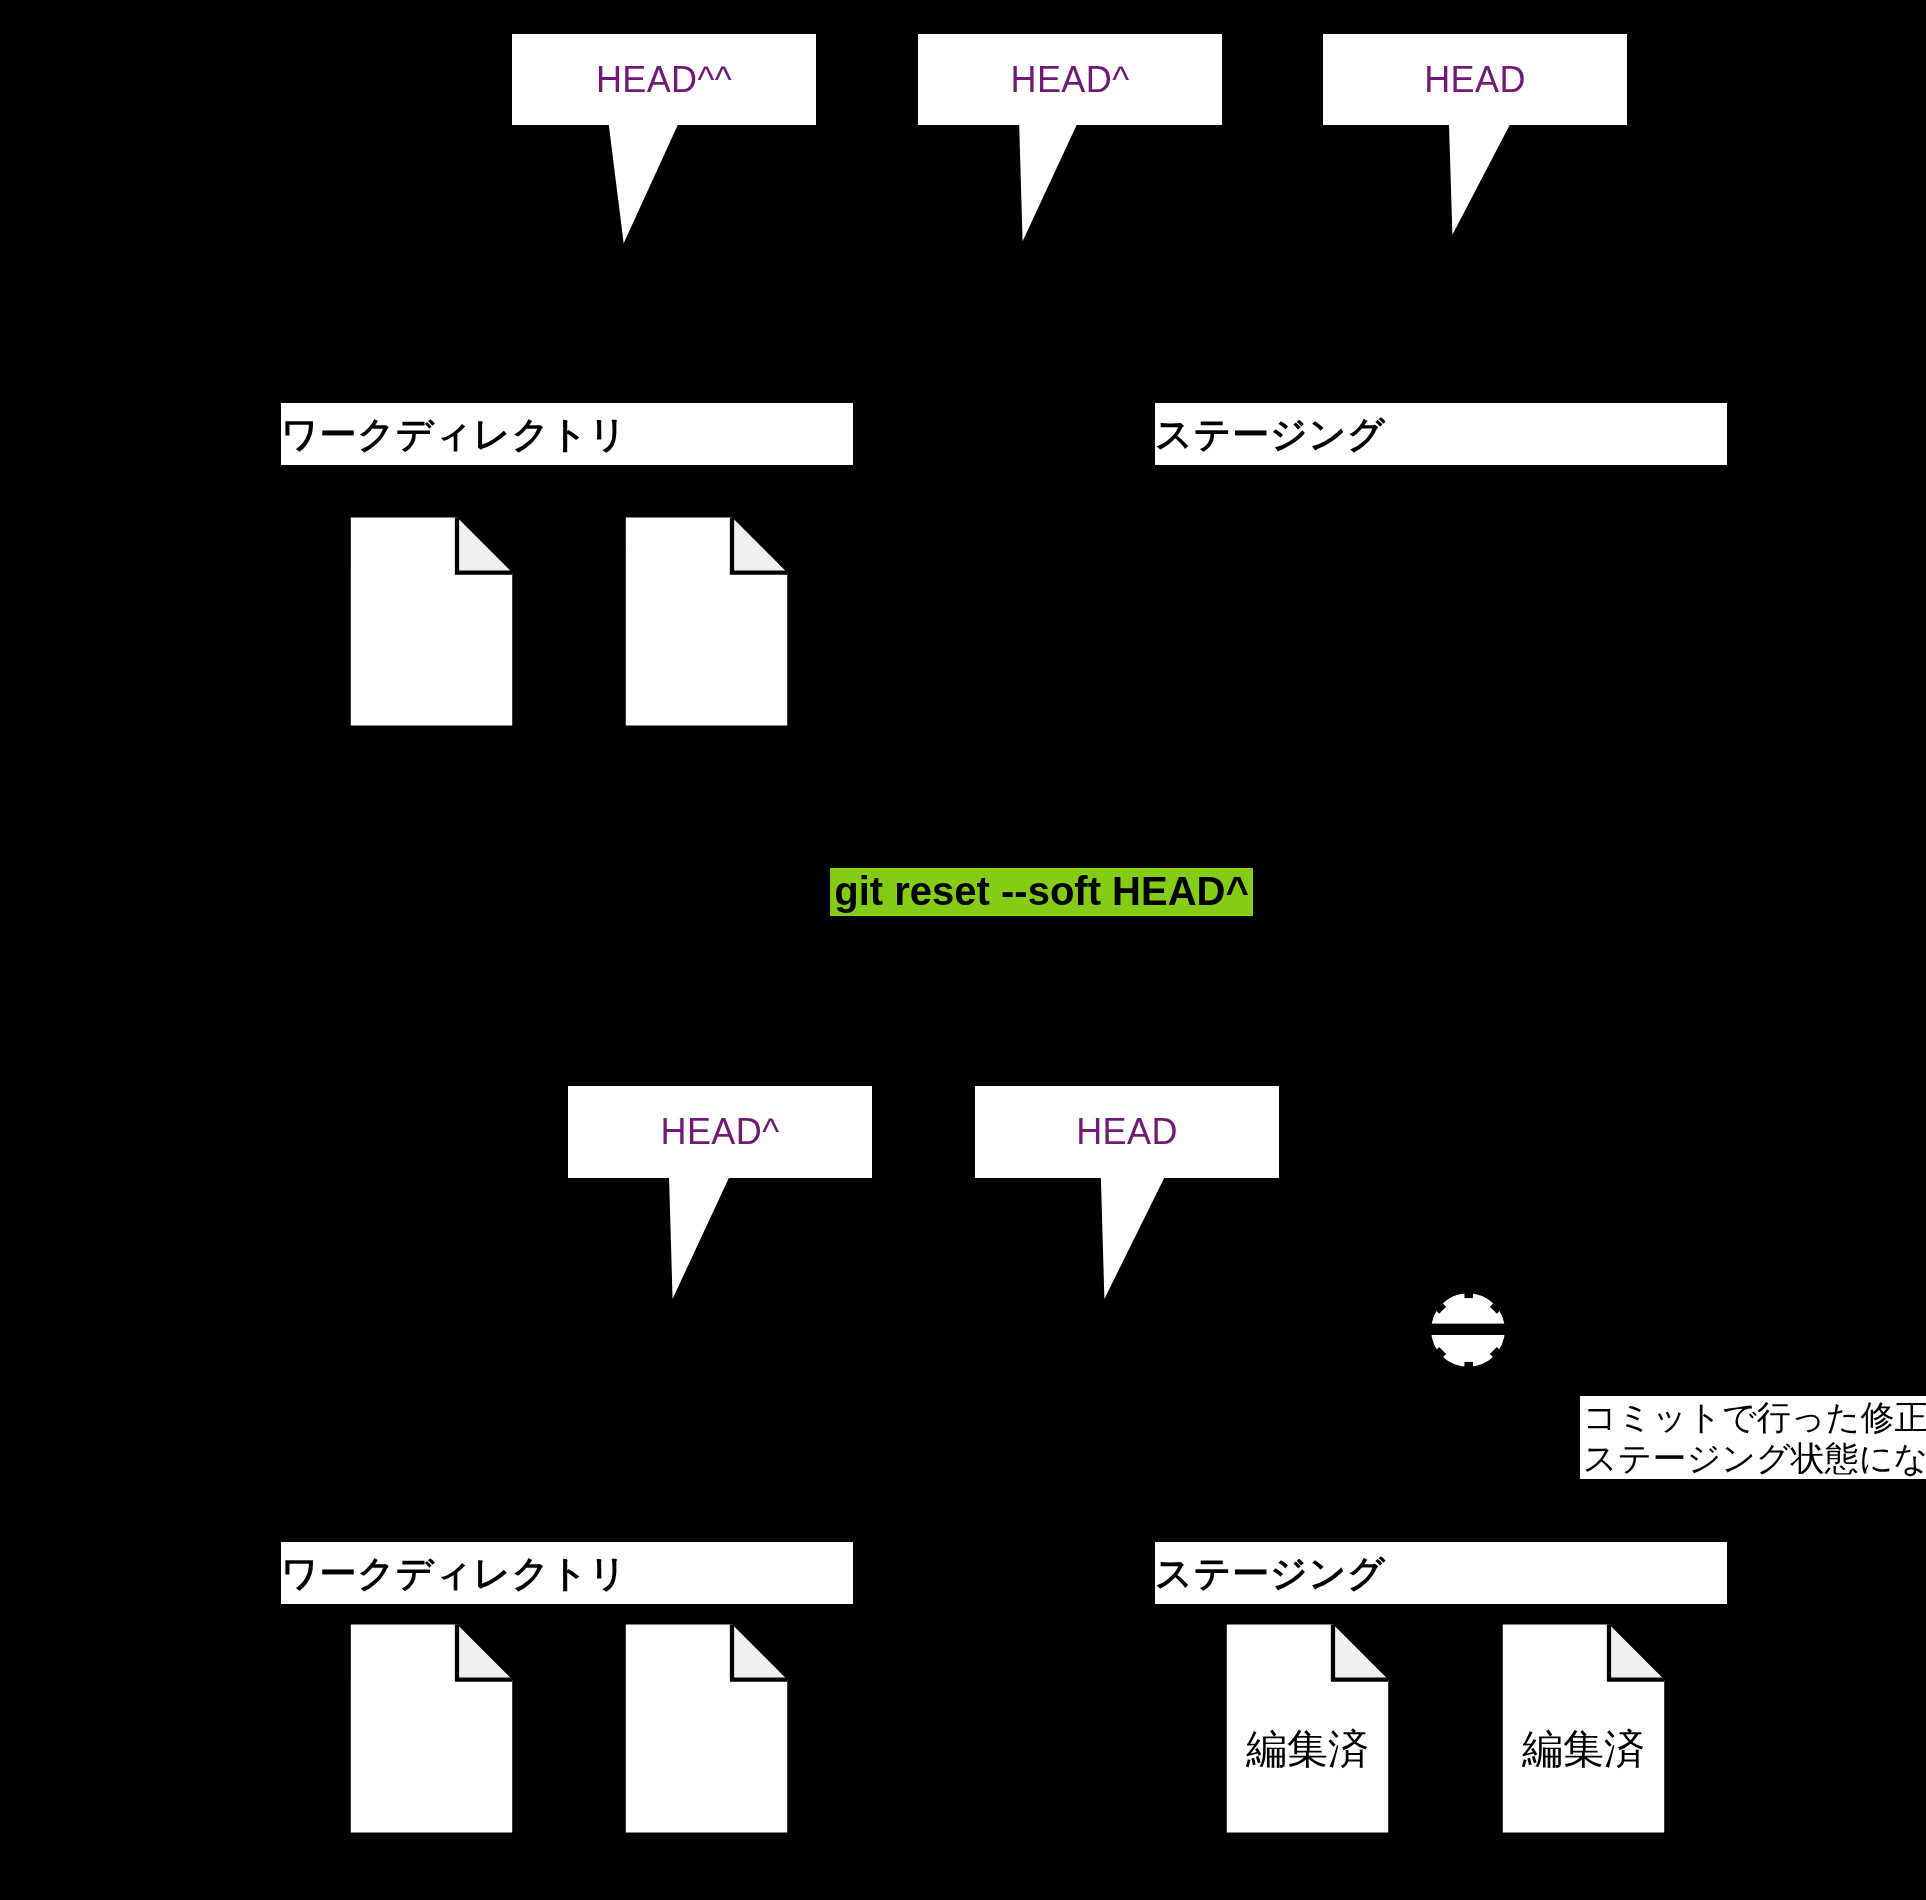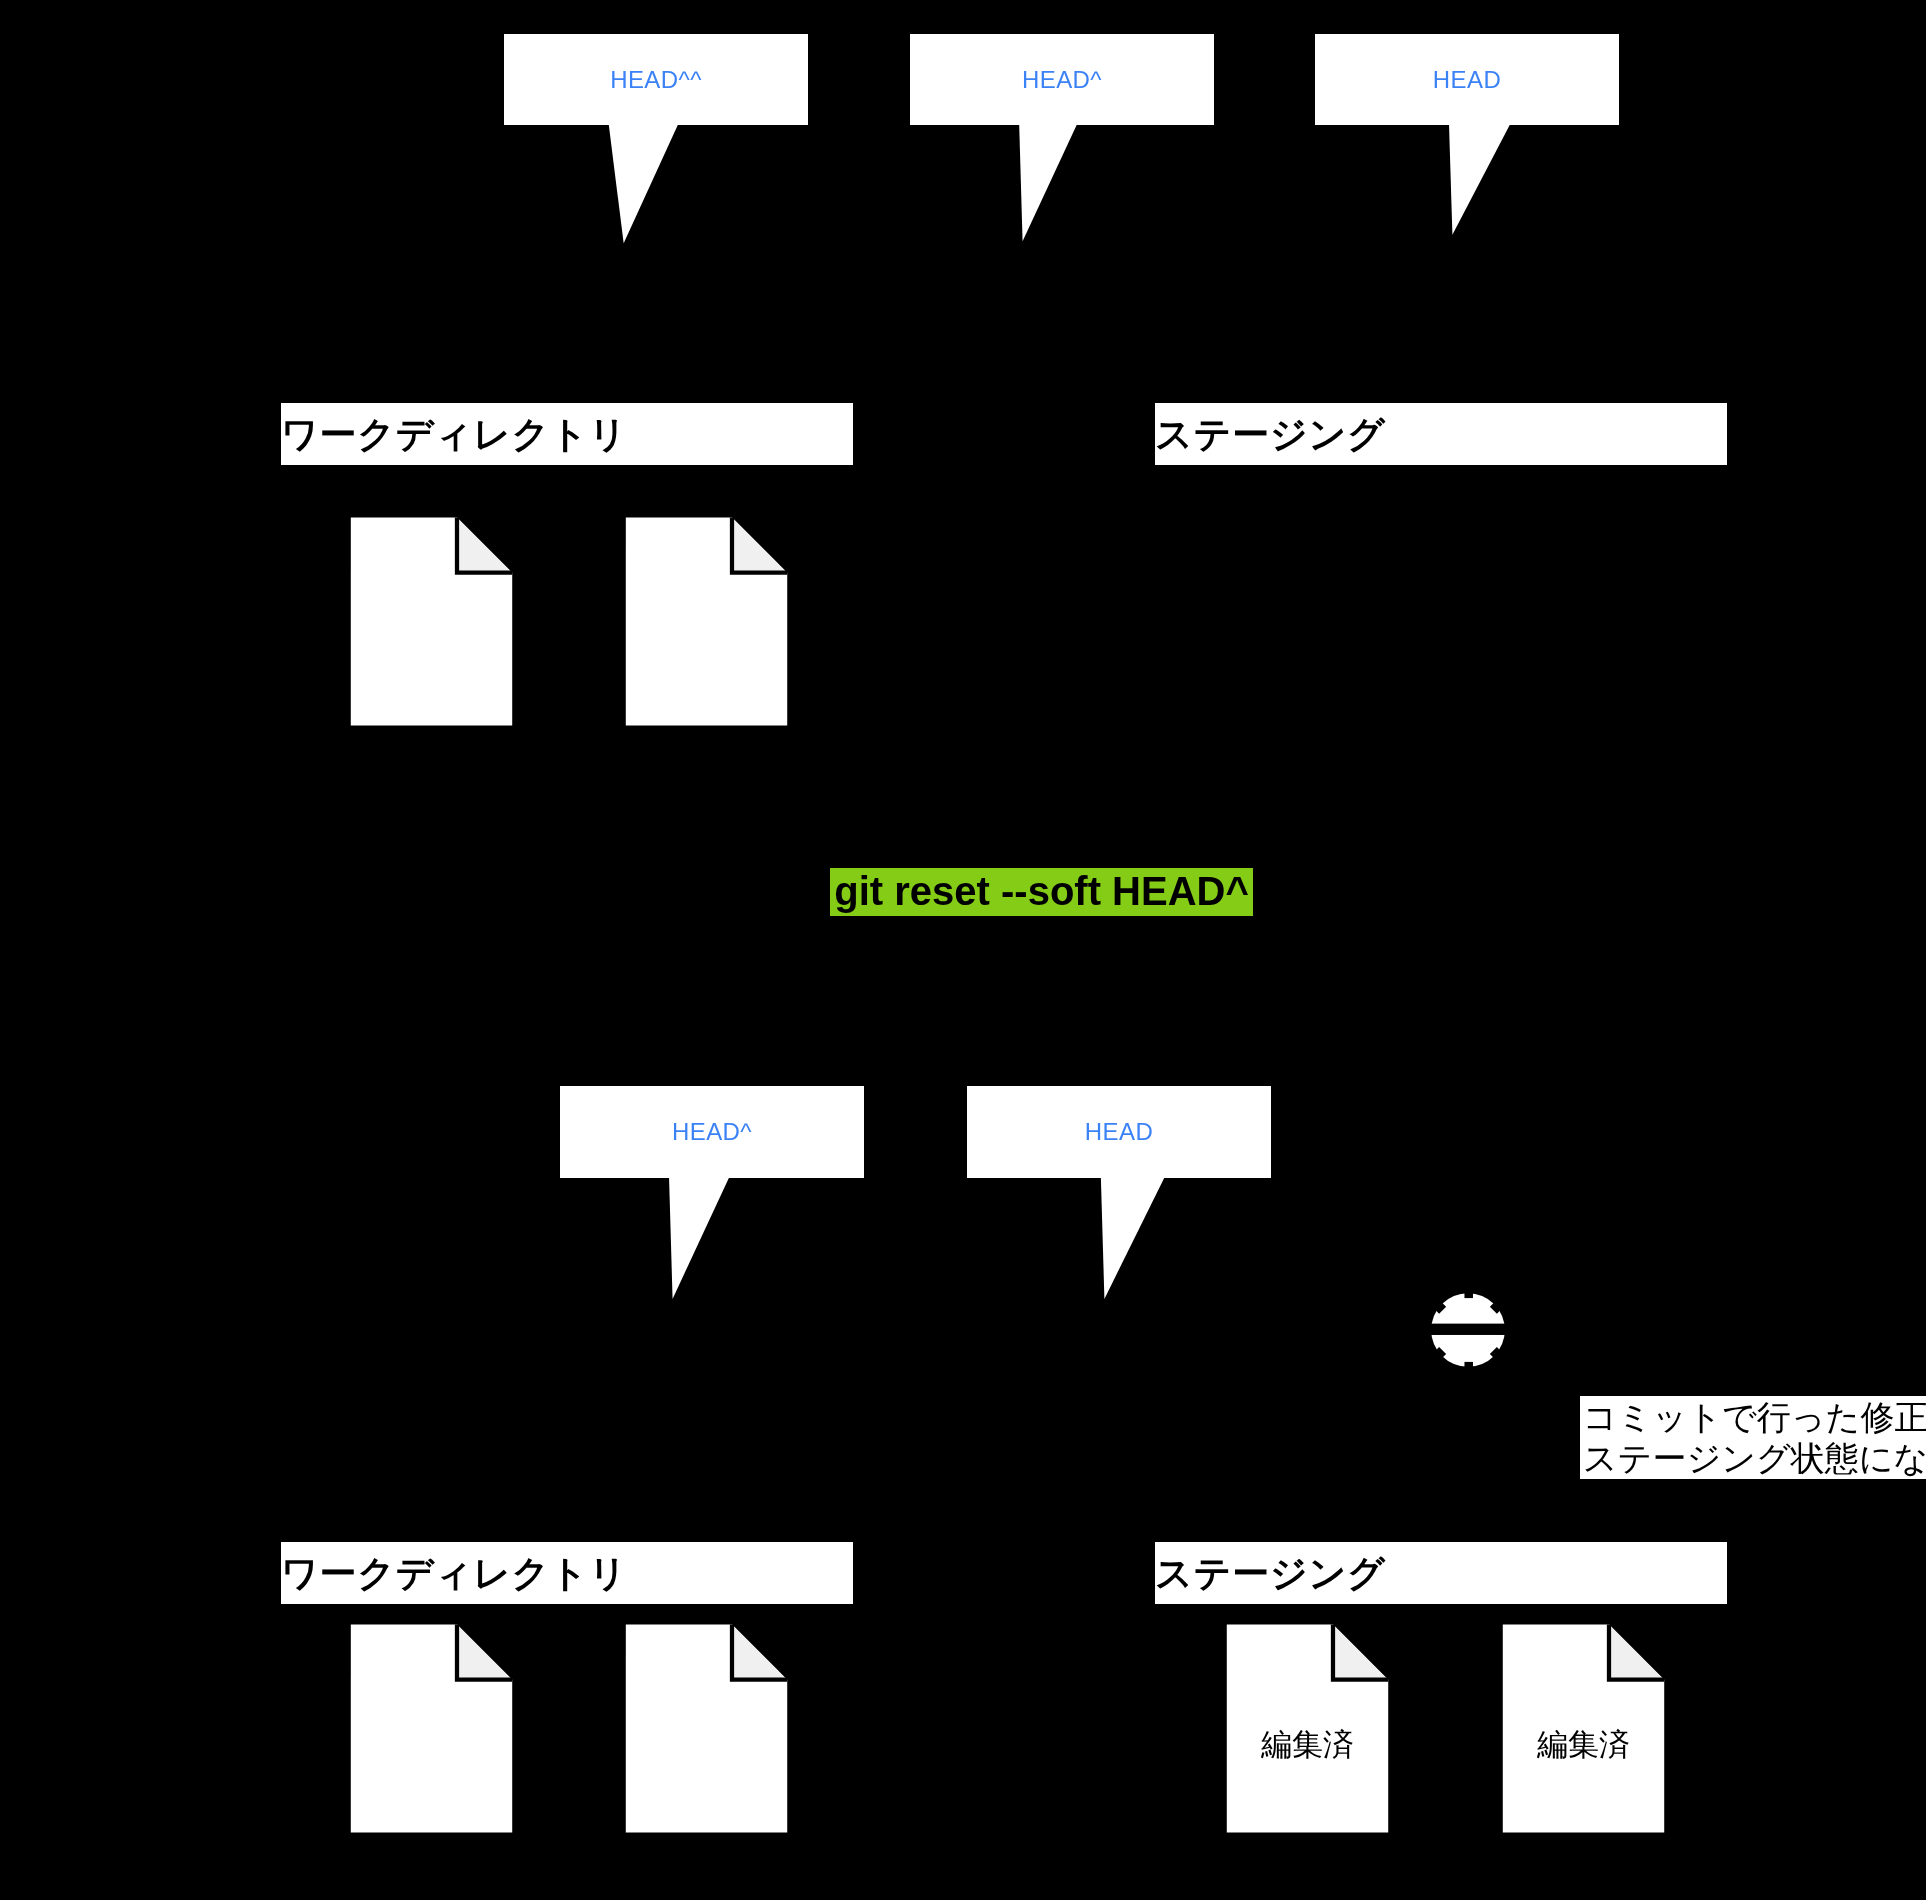--- a/index.html
+++ b/index.html
@@ -17,28 +17,28 @@
     background: #000000;
     overflow: hidden;
   }
 
   
   .bubble {
     position: absolute;
   }
   .bubble .box {
     position: absolute;
-    left: 8px;
+    left: 16px;
     top: 0;
     background: #ffffff;
-    color: #3b82f6;
+    color: #701a75;
     display: flex;
     align-items: center;
     justify-content: center;
-    font-size: 24px;
+    font-size: 36px;
     line-height: 1;
     letter-spacing: 0.4px;
     white-space: nowrap;
   }
   .bubble .tail {
     position: absolute;
     overflow: visible;
   }
 
   
@@ -61,21 +61,21 @@
   }
   .file svg {
     display: block;
   }
   .file .file-label {
     position: absolute;
     left: 0;
     right: 0;
     text-align: center;
     color: #000000;
-    font-size: 31px;
+    font-size: 41px;
     line-height: 1;
     white-space: nowrap;
   }
 
   
   .command {
     position: absolute;
     background: #84cc16;
     color: #000000;
     font-weight: bold;

